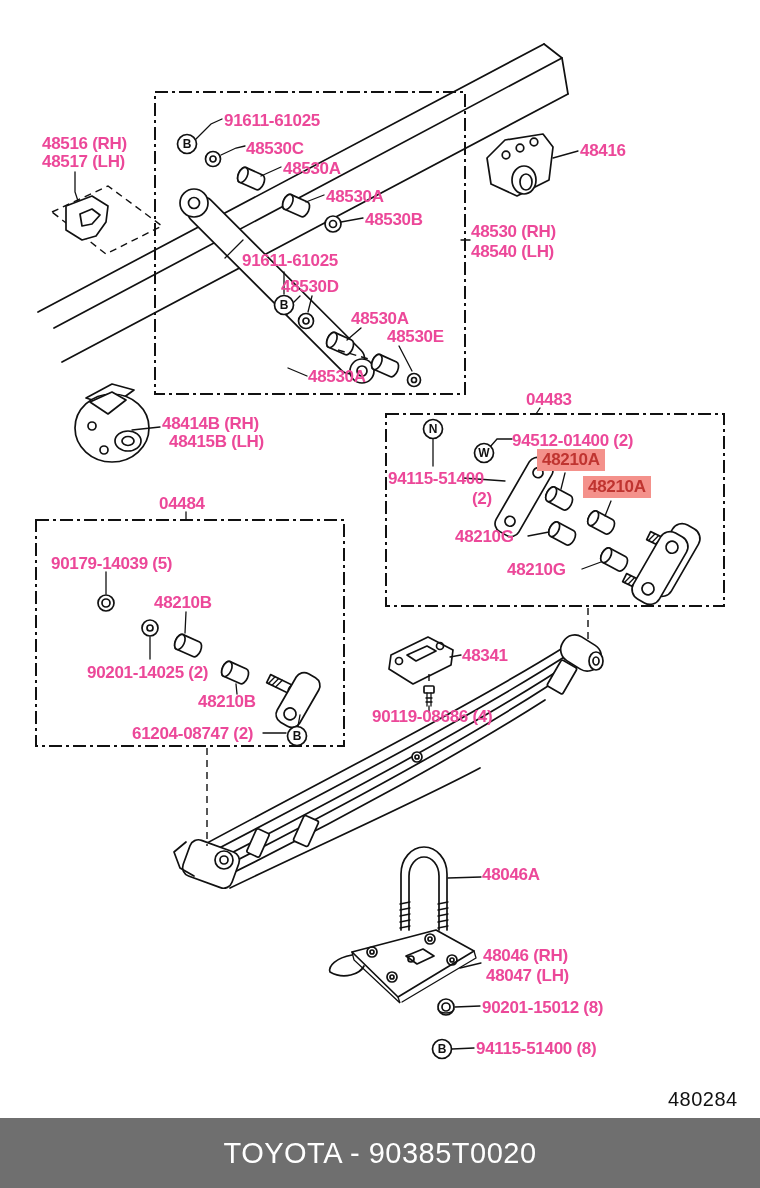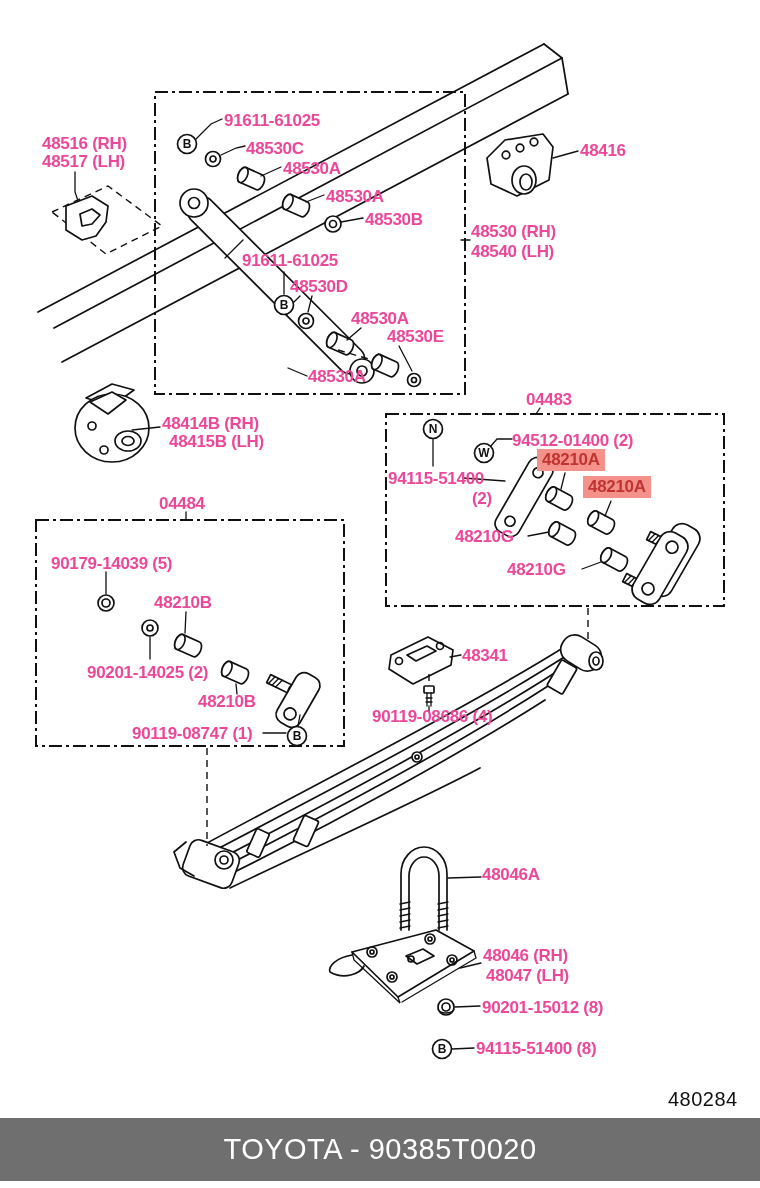--- a/index.html
+++ b/index.html
@@ -11,21 +11,21 @@
   .thin{fill:none;stroke:#111;stroke-width:1.3;stroke-linecap:round;}
   .dash{fill:none;stroke:#111;stroke-width:1.4;stroke-dasharray:7 5;}
   .dashdot{fill:none;stroke:#111;stroke-width:2;stroke-dasharray:13 4 3 4;}
   .fillw{fill:#fff;stroke:#111;stroke-width:1.7;stroke-linejoin:round;}
   .mtxt{font:bold 12px "Liberation Sans", sans-serif;fill:#111;stroke:none;text-anchor:middle;}
   .lbl{position:absolute;white-space:nowrap;font-weight:bold;font-size:17px;color:#ec4899;
        letter-spacing:-0.3px;line-height:19px;}
   .lbl.hl{background:var(--hl-bg,#f4918b);color:var(--hl-fg,#bf3430);padding:1px 5px 2px;text-align:center;}
   .pagecode{position:absolute;left:668px;top:1088px;font-weight:normal;font-size:20px;color:#111;
             letter-spacing:0.5px;}
-  .footer{position:absolute;left:0;top:1118px;width:760px;height:63px;
+  .footer{position:absolute;left:0;top:1118px;width:760px;height:70px;
           background:var(--footer-bg,#6f6f6f);display:flex;align-items:center;
           justify-content:center;gap:64px;color:#fff;font-size:29px;letter-spacing:0.5px;}
 </style>
 </head>
 <body>
 
 <div class="canvas">
 
   <svg class="art" width="760" height="1188" viewBox="0 0 760 1188">
     <defs>
@@ -269,40 +269,40 @@
   <div class="lbl" style="left:42px;top:134px">48516 (RH)</div>
   <div class="lbl" style="left:42px;top:152px">48517 (LH)</div>
   <div class="lbl" style="left:246px;top:139px">48530C</div>
   <div class="lbl" style="left:283px;top:159px">48530A</div>
   <div class="lbl" style="left:326px;top:187px">48530A</div>
   <div class="lbl" style="left:365px;top:210px">48530B</div>
   <div class="lbl" style="left:580px;top:141px">48416</div>
   <div class="lbl" style="left:471px;top:222px">48530 (RH)</div>
   <div class="lbl" style="left:471px;top:242px">48540 (LH)</div>
   <div class="lbl" style="left:242px;top:251px">91611-61025</div>
-  <div class="lbl" style="left:290px;top:277px">48530D</div>
+  <div class="lbl" style="left:281px;top:277px">48530D</div>
   <div class="lbl" style="left:351px;top:309px">48530A</div>
   <div class="lbl" style="left:387px;top:327px">48530E</div>
   <div class="lbl" style="left:308px;top:367px">48530A</div>
   <div class="lbl" style="left:162px;top:414px">48414B (RH)</div>
   <div class="lbl" style="left:169px;top:432px">48415B (LH)</div>
   <div class="lbl" style="left:526px;top:390px">04483</div>
   <div class="lbl" style="left:512px;top:431px">94512-01400 (2)</div>
   <div class="lbl" style="left:388px;top:469px">94115-51400</div>
   <div class="lbl" style="left:472px;top:489px">(2)</div>
   <div class="lbl hl" style="left:537px;top:449px">48210A</div>
   <div class="lbl hl" style="left:583px;top:476px">48210A</div>
   <div class="lbl" style="left:455px;top:527px">48210G</div>
   <div class="lbl" style="left:507px;top:560px">48210G</div>
   <div class="lbl" style="left:159px;top:494px">04484</div>
   <div class="lbl" style="left:51px;top:554px">90179-14039 (5)</div>
   <div class="lbl" style="left:154px;top:593px">48210B</div>
   <div class="lbl" style="left:87px;top:663px">90201-14025 (2)</div>
   <div class="lbl" style="left:198px;top:692px">48210B</div>
-  <div class="lbl" style="left:132px;top:724px">90119-08747 (1)</div>
+  <div class="lbl" style="left:132px;top:724px">61204-08747 (2)</div>
   <div class="lbl" style="left:462px;top:646px">48341</div>
   <div class="lbl" style="left:372px;top:707px">90119-08686 (4)</div>
   <div class="lbl" style="left:482px;top:865px">48046A</div>
   <div class="lbl" style="left:483px;top:946px">48046 (RH)</div>
   <div class="lbl" style="left:486px;top:966px">48047 (LH)</div>
   <div class="lbl" style="left:482px;top:998px">90201-15012 (8)</div>
   <div class="lbl" style="left:476px;top:1039px">94115-51400 (8)</div>
 
   <div class="pagecode">480284</div>
 

